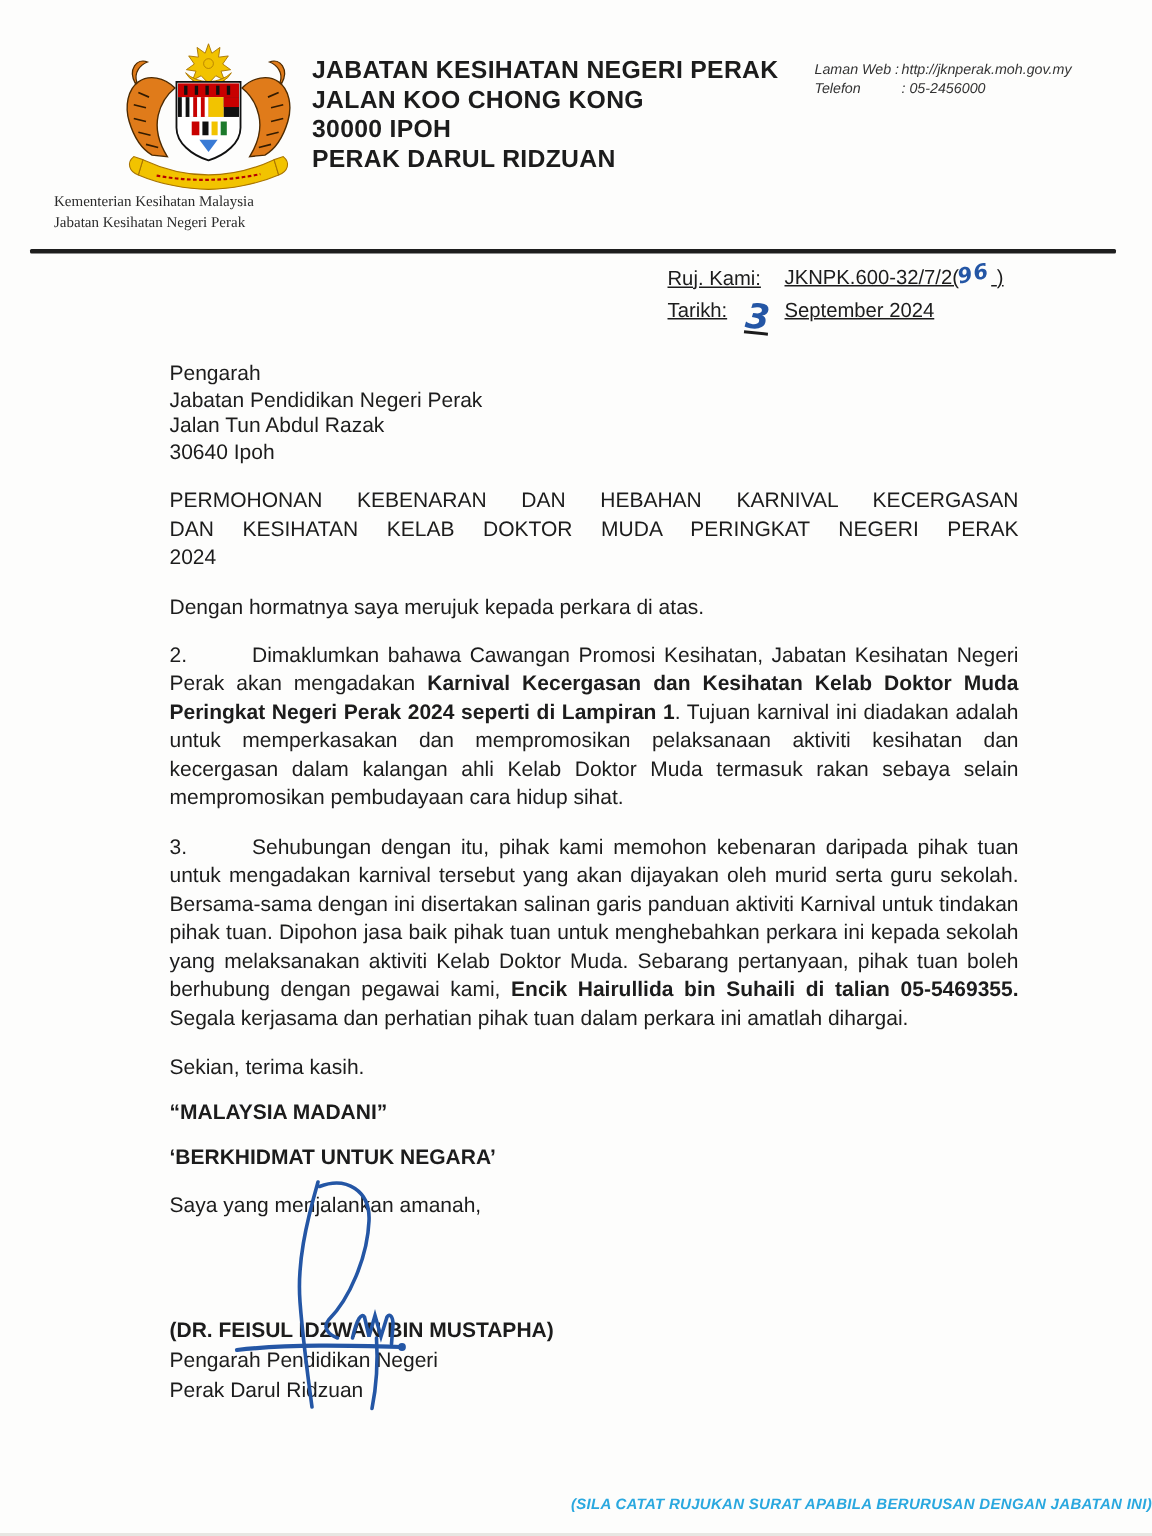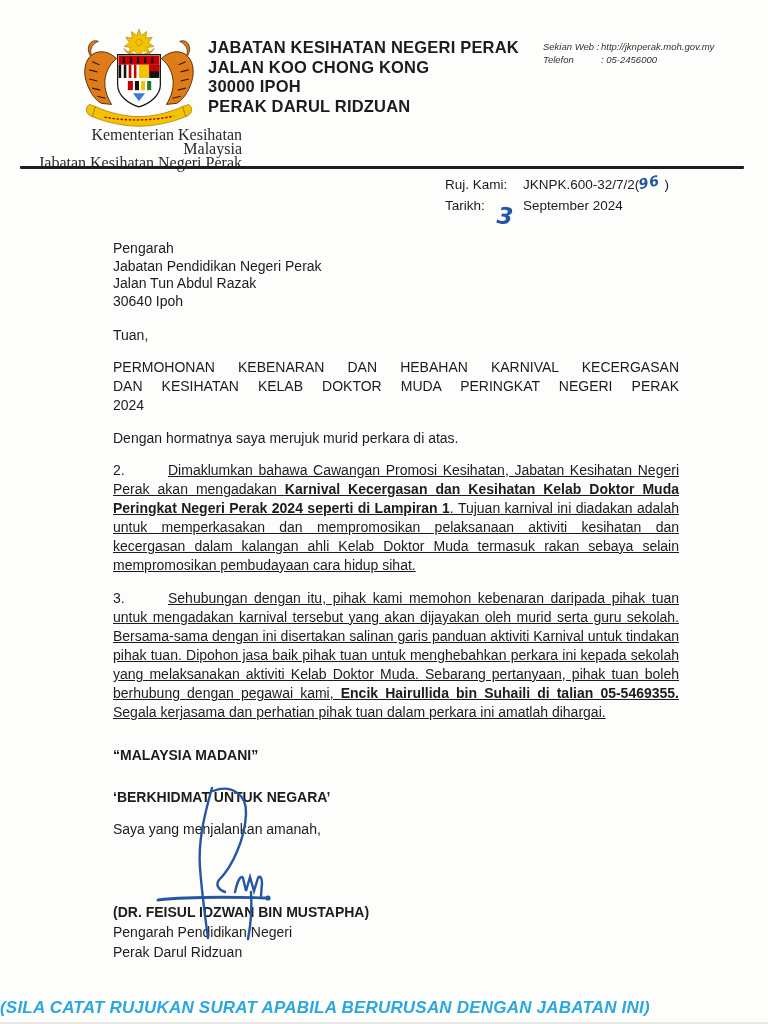--- a/index.html
+++ b/index.html
@@ -11,77 +11,77 @@
     position:relative;
     overflow:hidden;
   }
   .page { position:absolute; inset:0; background:#fdfdfc; }
 
   
   .logo { position:absolute; left:78px; top:28px; width:122px; height:104px; }
   .ministry {
     position:absolute; left:36px; top:128px; width:206px;
     font-family:"Liberation Serif", serif;
-    font-size:16px; line-height:14px; text-align:right; color:#2a2a2a;
+    font-size:10px; line-height:14px; text-align:left; color:#2a2a2a;
   }
   .lh-title {
     position:absolute; left:208px; top:38px; width:360px;
     font-weight:bold; font-size:16.5px; line-height:19.5px; letter-spacing:0.2px;
   }
   .contact {
     position:absolute; left:543px; top:40px; width:210px;
     font-style:italic; font-size:9.5px; line-height:13px; color:#333;
   }
   .contact .row { display:flex; }
   .contact .lbl { width:58px; flex:none; }
   .rule {
     position:absolute; left:20px; top:166px; width:724px; height:3px;
     background:#1e1e1e; border-radius:1px;
   }
 
   
   .refblock { position:absolute; left:445px; top:174px; font-size:13.5px; line-height:21px; }
-  .refblock .row { display:flex; align-items:flex-end; }
+  .refblock .row { display:flex; align-items:center;text-decoration:underline; }
   .refblock .lbl { width:78px; flex:none; }
   .hw {
     color: var(--ink-blue,#2456a5);
     font-style:italic; font-weight:bold;
     display:inline-block;
     font-family:"DejaVu Sans", sans-serif;
   }
   .hw-96 { font-size:14px; transform:rotate(-12deg) translateY(-2px); letter-spacing:1px; }
   .hw-3  { font-size:23px; transform:rotate(6deg); margin:0 10px 0 4px; line-height:10px; position:relative; top:5px; }
 
   
   .letter {
     position:absolute; left:113px; top:240px; width:566px;
     font-size:14px; line-height:18px;
   }
   .addr { line-height:17.5px; }
   .salutation { margin-top:16px; }
   .subject { margin-top:14px; font-weight:normal; line-height:19px; }
   .subject .jline { text-align:justify; text-align-last:justify; }
-  .para { margin-top:14px; text-align:justify; line-height:19px;text-decoration:underline; }
+  .para { margin-top:14px; text-align:justify; line-height:19px; }
   .pnum { display:inline-block; width:55px; }
   .single { margin-top:14px; }
-  .slogan { margin-top:24px; font-weight:bold; }
+  .slogan { margin-top:12px; font-weight:bold; }
   .sig-name { margin-top:64px; font-weight:bold; line-height:20px; }
   .sig-line { line-height:20px; }
 
   
   .signature {
     position:absolute; left:155px; top:778px; width:210px; height:170px;
     color: var(--ink-blue,#2456a5); pointer-events:none;
   }
 
   
   .footer {
     position:absolute; left:0; top:998px; width:100%;
-    text-align:left; font-weight:bold; font-style:italic;
-    font-size:17px; letter-spacing:0.2px;
+    text-align:right; font-weight:bold; font-style:italic;
+    font-size:10px; letter-spacing:0.2px;
     color: var(--footer-blue,#2aa8df);
   }
   .page-edge { position:absolute; left:0; bottom:0; width:100%; height:2px; background:#e7e6e2; }
 </style>
 </head>
 <body>
 
 <div class="page">
 
   <svg class="logo" viewBox="0 0 120 102" aria-hidden="true">
@@ -145,21 +145,21 @@
 
   <div class="lh-title">
     <div>JABATAN KESIHATAN NEGERI PERAK</div>
     <div>JALAN KOO CHONG KONG</div>
     <div>30000 IPOH</div>
     <div>PERAK DARUL RIDZUAN</div>
   </div>
 
   <div class="contact">
     <div class="row">
-      <span class="lbl">Sekian Web :</span>
+      <span class="lbl">Laman Web :</span>
       <span>http://jknperak.moh.gov.my</span>
     </div>
     <div class="row">
       <span class="lbl">Telefon</span>
       <span>: 05-2456000</span>
     </div>
   </div>
 
   <div class="rule"></div>
 
@@ -176,34 +176,34 @@
   </div>
 
   <div class="letter">
     <div class="addr">
       <div>Pengarah</div>
       <div>Jabatan Pendidikan Negeri Perak</div>
       <div>Jalan Tun Abdul Razak</div>
       <div>30640 Ipoh</div>
     </div>
 
-    <div class="salutation">Tuan,</div>
 
     <div class="subject">
       <div class="jline">PERMOHONAN KEBENARAN DAN HEBAHAN KARNIVAL KECERGASAN</div>
       <div class="jline">DAN KESIHATAN KELAB DOKTOR MUDA PERINGKAT NEGERI PERAK</div>
       <div>2024</div>
     </div>
 
-    <div class="single">Dengan hormatnya saya merujuk murid perkara di atas.</div>
+    <div class="single">Dengan hormatnya saya merujuk kepada perkara di atas.</div>
 
     <div class="para"><span class="pnum">2.</span><span><span>Dimaklumkan bahawa Cawangan Promosi Kesihatan, Jabatan Kesihatan Negeri Perak akan mengadakan </span><span style="font-weight: bold;">Karnival Kecergasan dan Kesihatan Kelab Doktor Muda Peringkat Negeri Perak 2024 seperti di Lampiran 1</span><span>. Tujuan karnival ini diadakan adalah untuk memperkasakan dan mempromosikan pelaksanaan aktiviti kesihatan dan kecergasan dalam kalangan ahli Kelab Doktor Muda termasuk rakan sebaya selain mempromosikan pembudayaan cara hidup sihat.</span></span></div>
 
     <div class="para"><span class="pnum">3.</span><span><span>Sehubungan dengan itu, pihak kami memohon kebenaran daripada pihak tuan untuk mengadakan karnival tersebut yang akan dijayakan oleh murid serta guru sekolah. Bersama-sama dengan ini disertakan salinan garis panduan aktiviti Karnival untuk tindakan pihak tuan. Dipohon jasa baik pihak tuan untuk menghebahkan perkara ini kepada sekolah yang melaksanakan aktiviti Kelab Doktor Muda. Sebarang pertanyaan, pihak tuan boleh berhubung dengan pegawai kami, </span><span style="font-weight: bold;">Encik Hairullida bin Suhaili di talian 05-5469355.</span><span> Segala kerjasama dan perhatian pihak tuan dalam perkara ini amatlah dihargai.</span></span></div>
 
+    <div class="single">Sekian, terima kasih.</div>
 
     <div class="slogan">“MALAYSIA MADANI”</div>
     <div class="slogan">‘BERKHIDMAT UNTUK NEGARA’</div>
 
     <div class="single">Saya yang menjalankan amanah,</div>
 
     <div class="sig-name">(DR. FEISUL IDZWAN BIN MUSTAPHA)</div>
     <div class="sig-line">Pengarah Pendidikan Negeri</div>
     <div class="sig-line">Perak Darul Ridzuan</div>
   </div>

